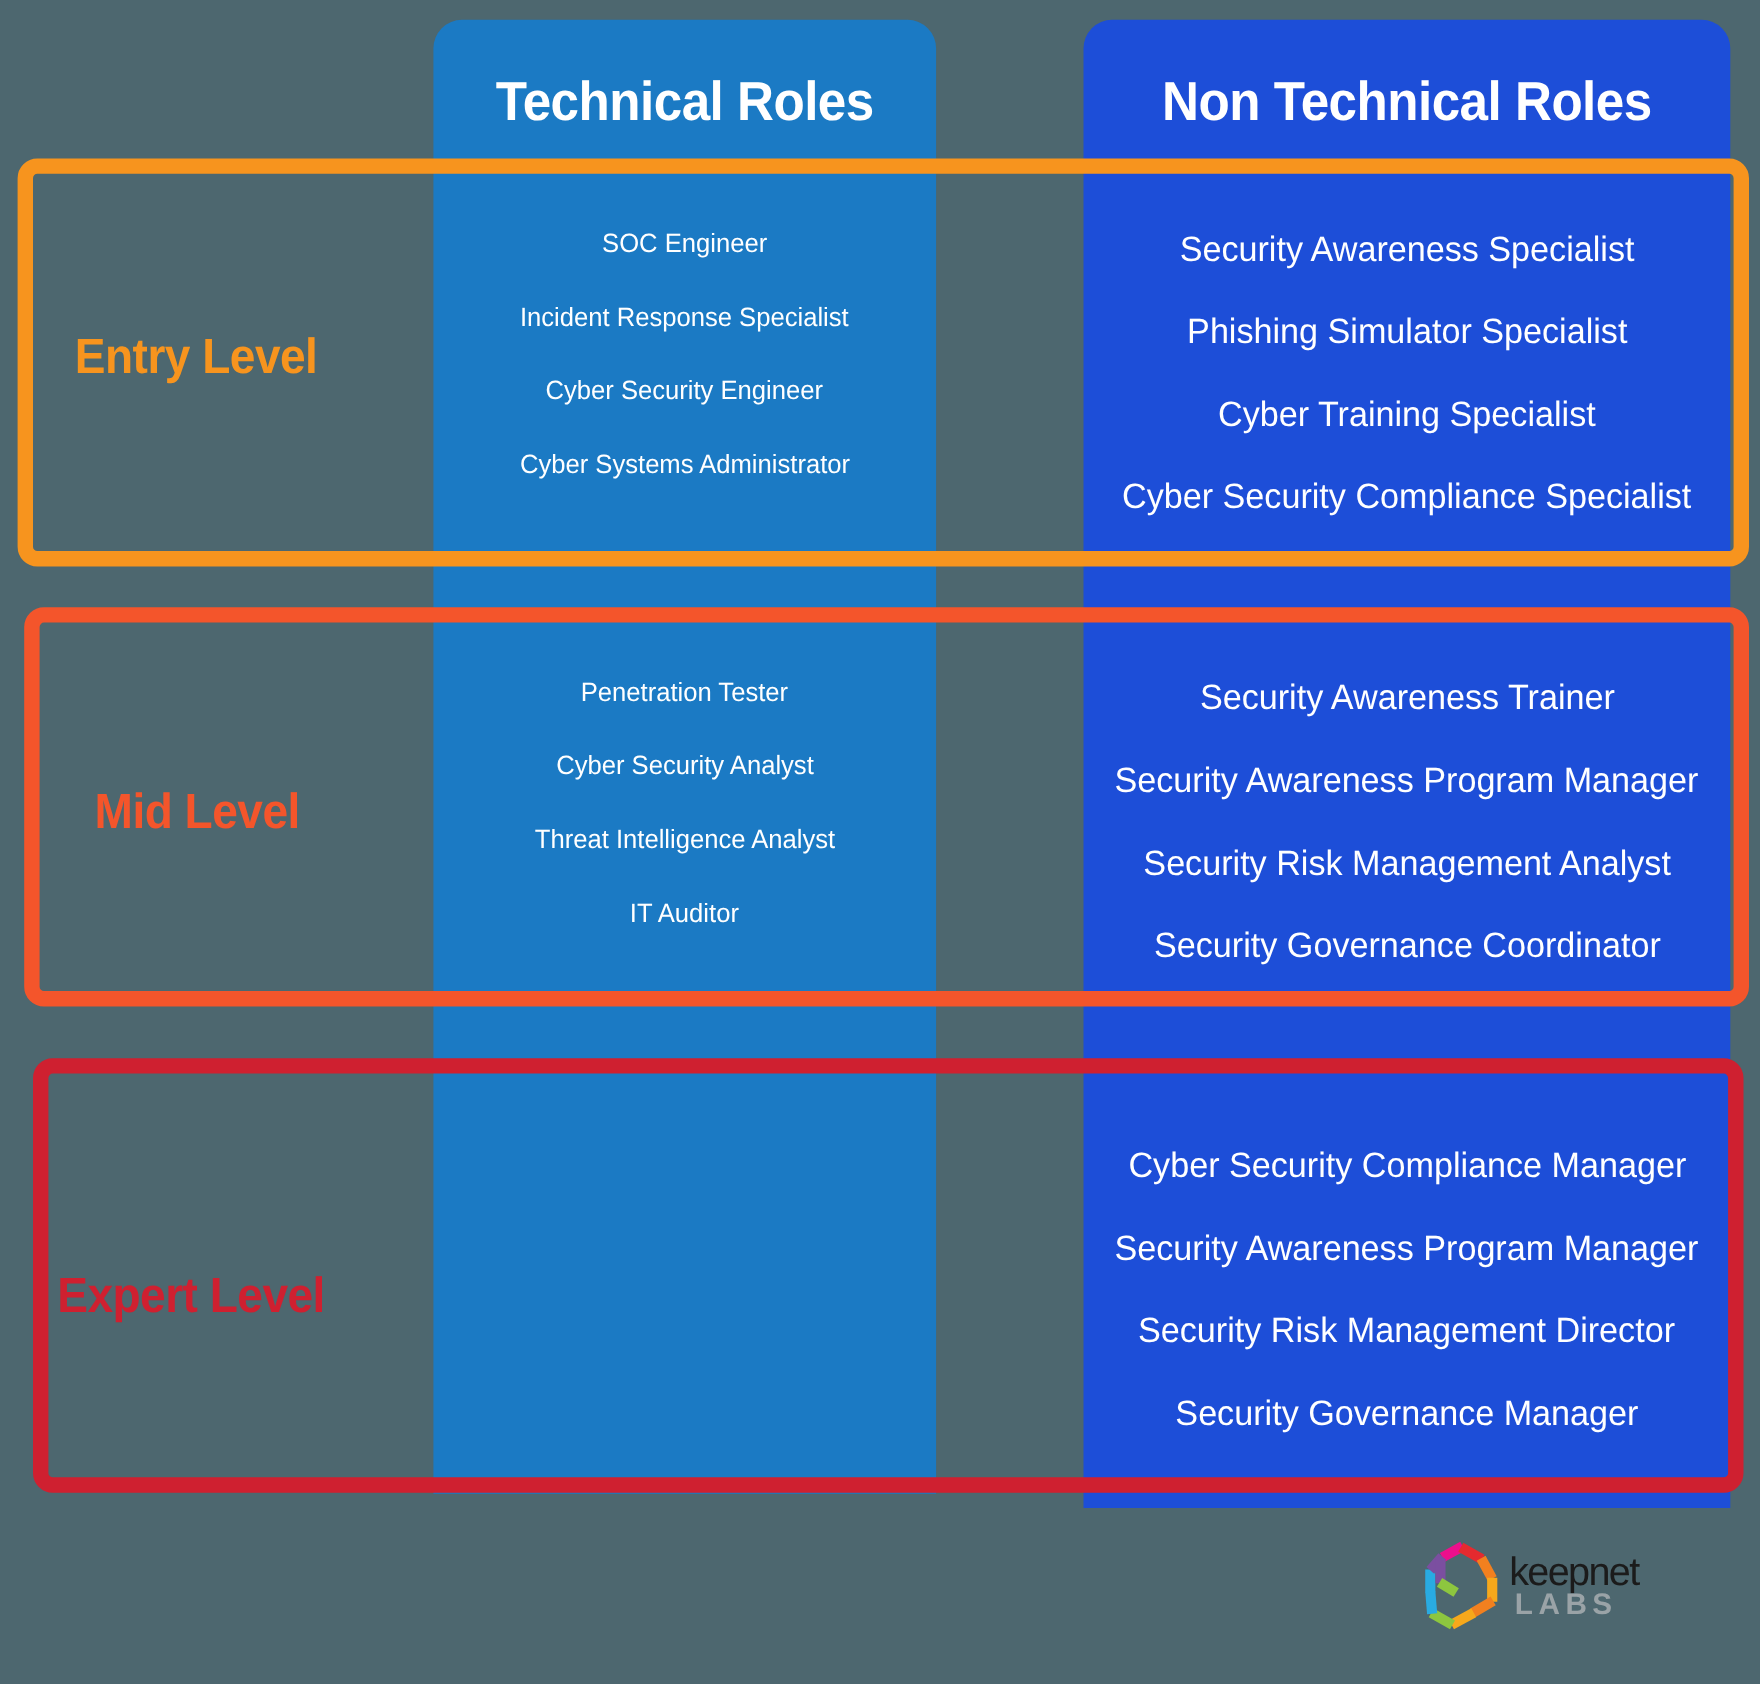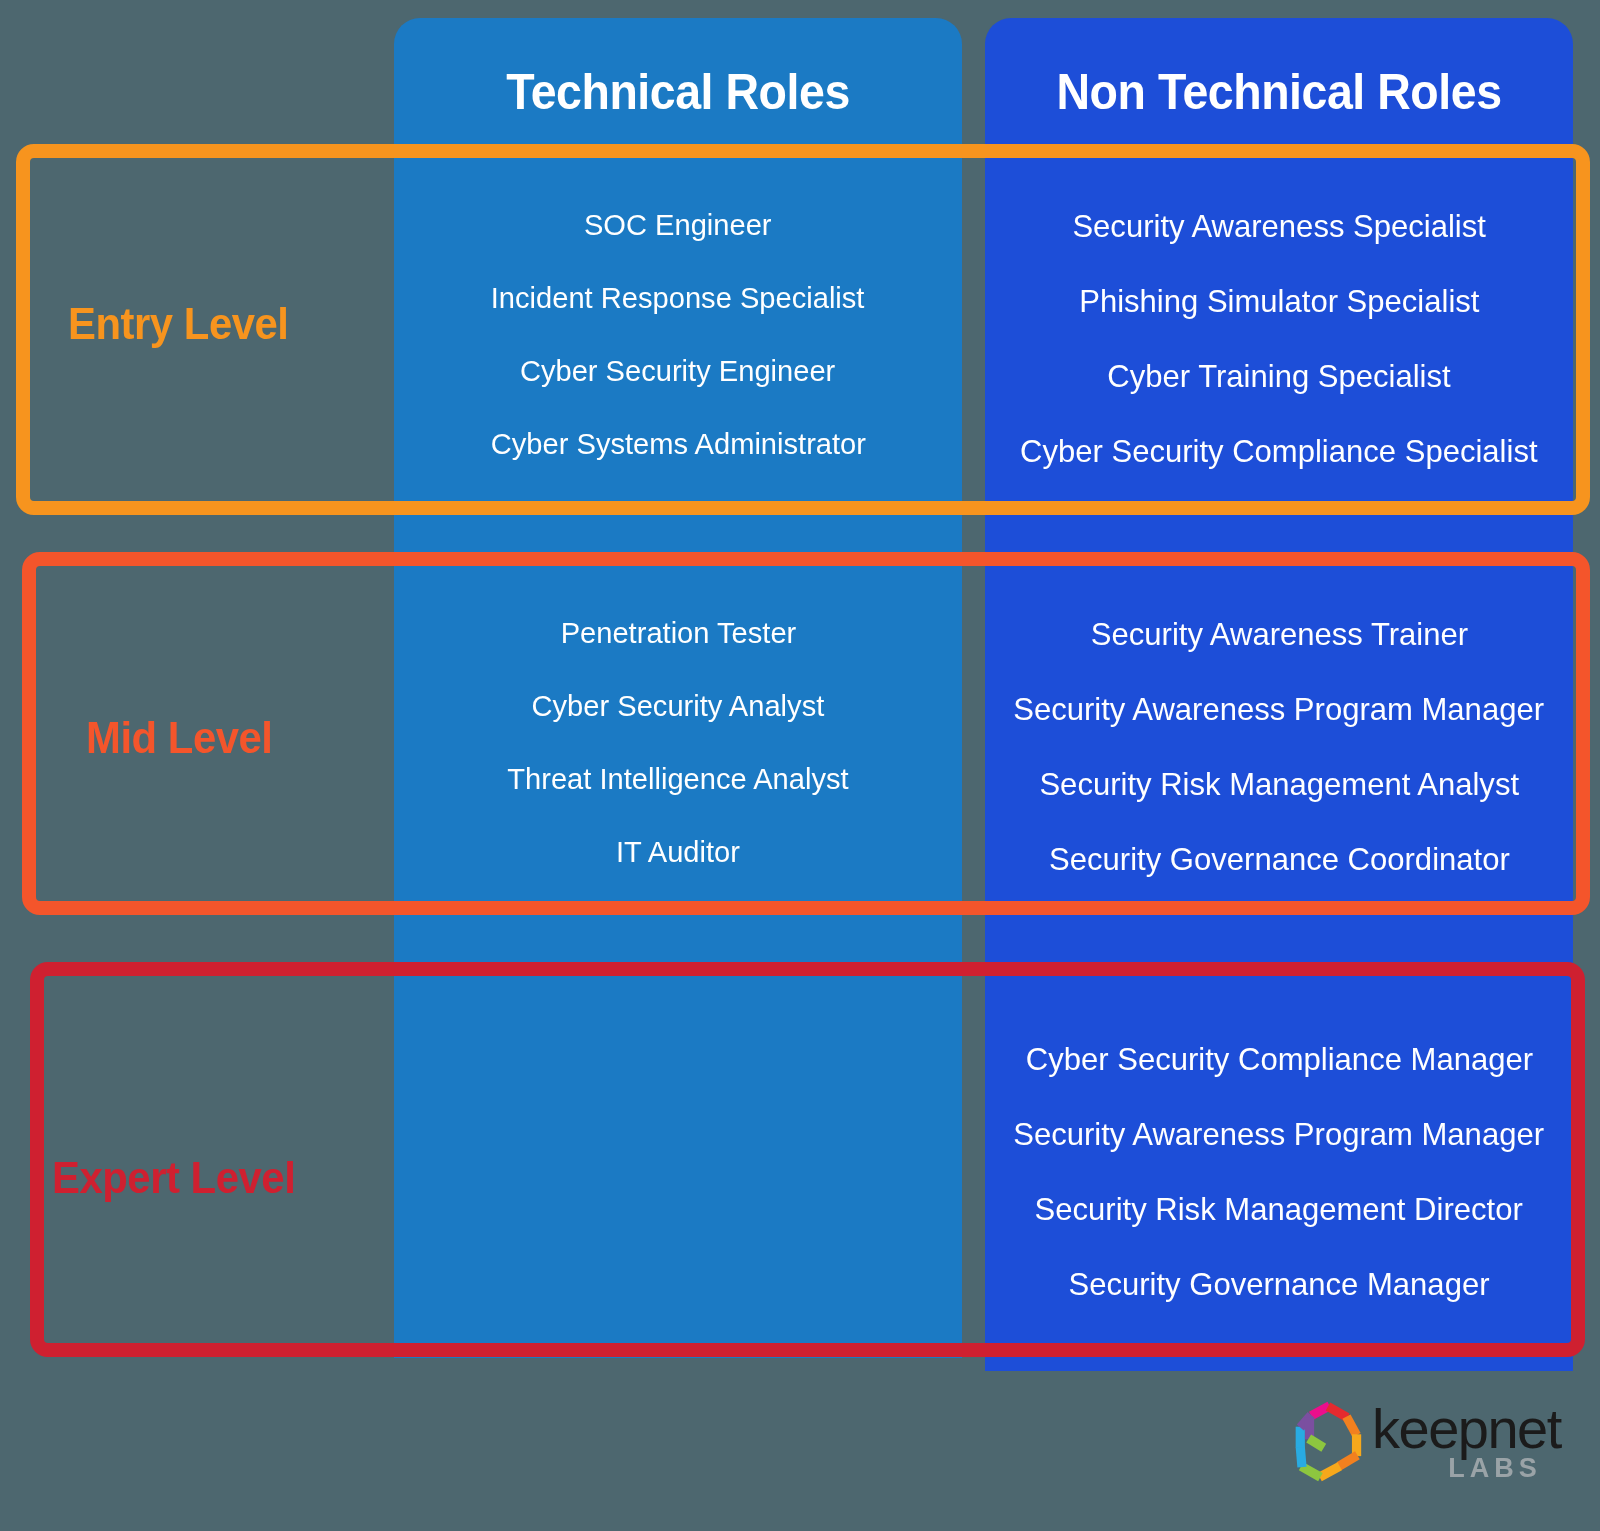--- a/index.html
+++ b/index.html
@@ -19,21 +19,21 @@
   }
 
   
   .col {
     position: absolute;
     top: 18px;
     border-radius: 26px 26px 0 0;
   }
   .col-tech {
     left: 394px;
-    width: 568px;
+    width: 457px;
     height: 1340px;
     background: #1b7ac4;
   }
   .col-nontech {
     left: 985px;
     width: 588px;
     height: 1353px;
     background: #1d4ed8;
   }
 
@@ -58,21 +58,21 @@
   
   .roles {
     position: absolute;
     left: 0;
     right: 0;
     display: flex;
     flex-direction: column;
     align-items: center;
     justify-content: flex-start;
     color: #ffffff;
-    font-size: 30px;
+    font-size: 24px;
     font-weight: 400;
     white-space: nowrap;
   }
   .roles .role {
     line-height: 1;
     padding: 0;
     margin-bottom: 43px;
     transform: scaleX(0.97);
   }
   .roles.tier-entry  { top: 192px; }
@@ -144,21 +144,21 @@
     flex: 0 0 84px;
   }
   .logo-words {
     margin-left: 2px;
     display: flex;
     flex-direction: column;
     align-items: flex-end;
     line-height: 1;
   }
   .logo-keepnet {
-    font-size: 56px;
+    font-size: 36px;
     font-weight: 400;
     color: #1b1b1b;
     letter-spacing: -1.5px;
   }
   .logo-labs {
     font-size: 27px;
     font-weight: 700;
     color: #9aa3a7;
     letter-spacing: 5px;
     margin-top: -2px;

